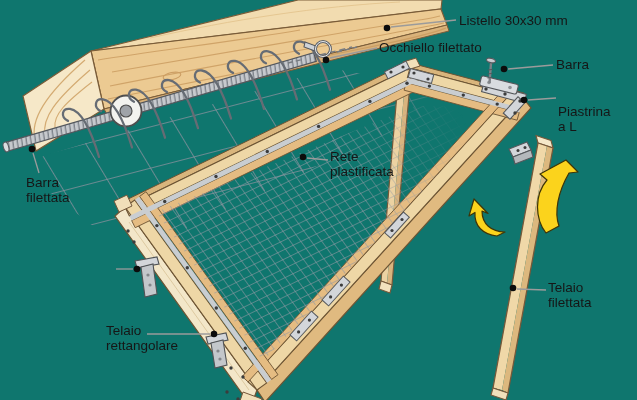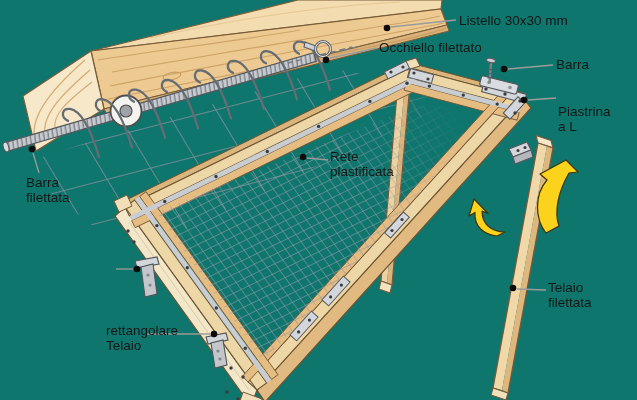--- a/index.html
+++ b/index.html
@@ -310,20 +310,20 @@
     </div>
   <div class="lbl" style="left:26px;top:175px">
       <span>Barra</span>
       <span>filettata</span>
     </div>
   <div class="lbl" style="left:330px;top:149px">
       <span>Rete</span>
       <span>plastificata</span>
     </div>
   <div class="lbl" style="left:106px;top:323px">
+      <span>Telaio</span>
       <span>rettangolare</span>
-      <span>Telaio</span>
     </div>
   <div class="lbl" style="left:548px;top:280px">
       <span>Telaio</span>
       <span>filettata</span>
     </div>
 </div>
 
 </body></html>

